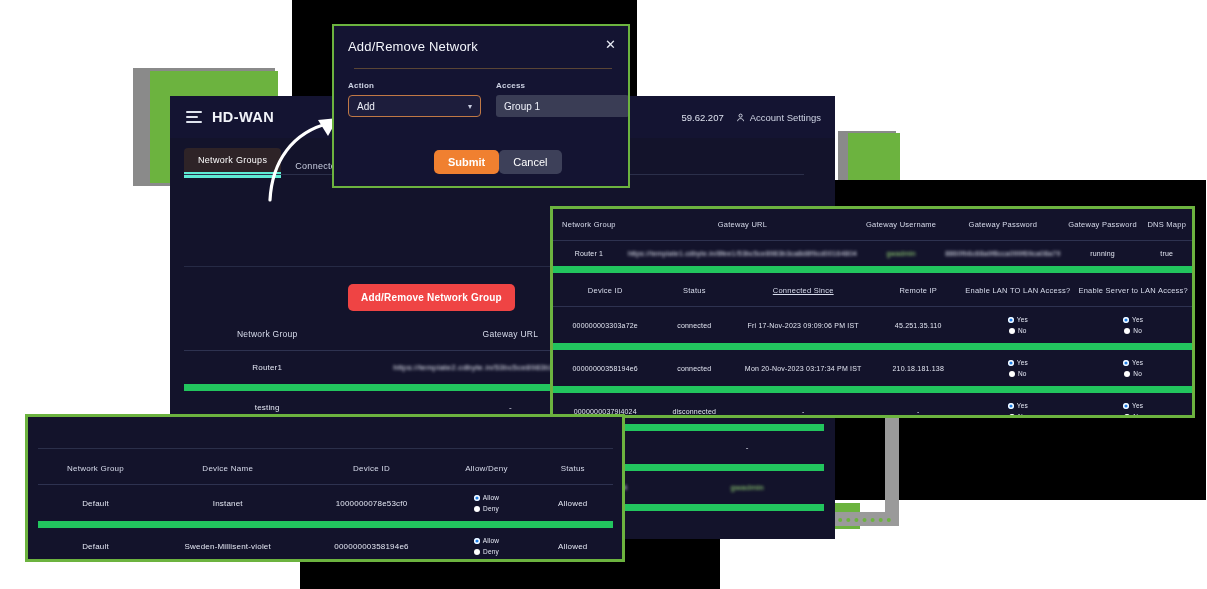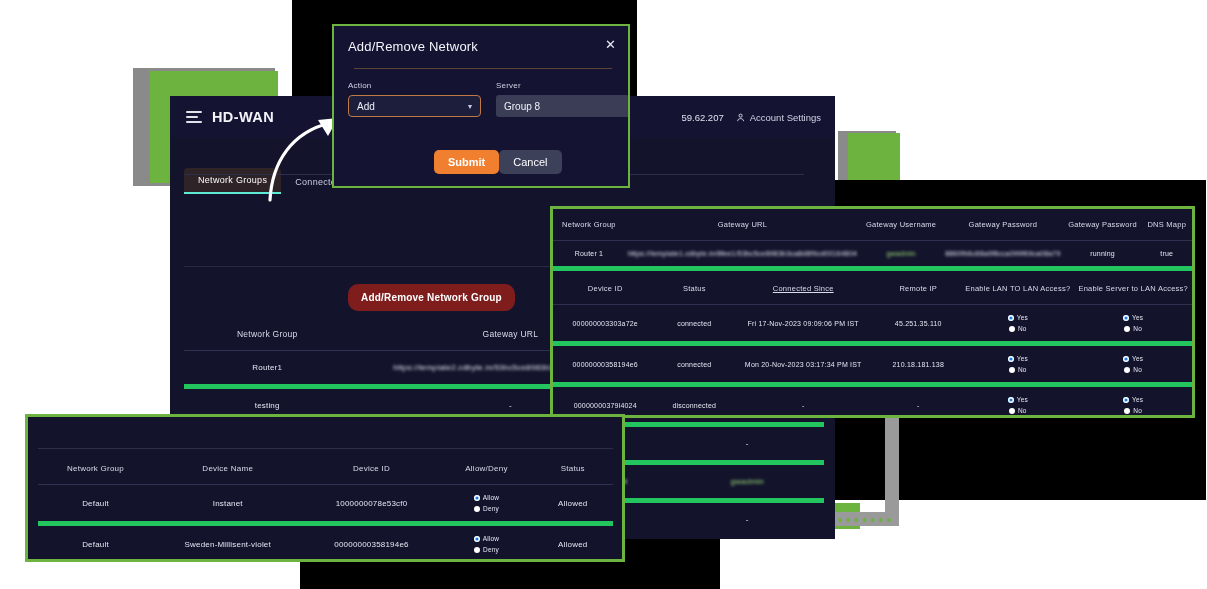--- a/index.html
+++ b/index.html
@@ -28,37 +28,37 @@
   .brand{color:#f2f4fa;font-size:14.5px;font-weight:bold;letter-spacing:.4px;margin-left:10px;}
   .topbar-right{margin-left:auto;display:flex;align-items:center;gap:12px;
                 padding-right:14px;color:#cfd4e4;font-size:9.5px;}
   .topbar-right .ip{color:#dde1ee;}
   .acct{display:flex;align-items:center;gap:3px;}
   .acct svg{display:block;}
 
   .tabs{position:absolute;left:14px;top:52px;display:flex;align-items:flex-end;gap:0;}
   .tab{padding:7px 14px;font-size:9px;color:#c9cee0;letter-spacing:.3px;cursor:pointer;
        border-radius:4px 4px 0 0;white-space:nowrap;}
-  .tab.active{background:#2e2327;color:#ffffff;border-bottom:2px solid #5eead4;margin-top:20px;}
+  .tab.active{background:#2e2327;color:#ffffff;border-bottom:6px solid #5eead4;}
   .tabs-rule{position:absolute;left:14px;top:78px;width:620px;height:1px;background:#2b2f4a;}
 
-  .btn-orange{position:absolute;background:#7f1d1d;color:#fff;border:none;border-radius:10px;
+  .btn-orange{position:absolute;background:#ef4444;color:#fff;border:none;border-radius:5px;
               font-size:10px;font-weight:bold;padding:8px 13px;cursor:pointer;
               font-family:"Liberation Sans",sans-serif;letter-spacing:.2px;}
   #addRemoveBtn{left:178px;top:188px;}
 
   .refresh-row{position:absolute;left:14px;top:170px;width:620px;height:1px;background:#262a45;}
 
   
   table.t{border-collapse:collapse;width:100%;padding-left:48px;}
   table.t th{font-size:8.5px;font-weight:normal;color:#d8dcec;padding:11px 4px;
              letter-spacing:.25px;white-space:nowrap;}
   table.t td{font-size:8px;color:#e3e6f2;padding:12px 4px;text-align:center;
              letter-spacing:.2px;white-space:nowrap;}
-  table.t tr{border-bottom:5px solid #22c55e;}
+  table.t tr{border-bottom:7px solid #22c55e;}
   table.t thead tr{border-bottom:1px solid #2e3250;}
   .blurtxt{filter:blur(1.6px);color:#c8cde0;}
   .blurtxt.grn{color:#9fe37a;}
 
   #ngTableWrap{position:absolute;left:14px;top:222px;width:640px;height:210px;overflow:hidden;}
 
   
   #devpanel{left:550px;top:206px;width:645px;height:212px;background:#13132b;
             border:3px solid #6cb33f;box-sizing:border-box;}
   #devpanel table.t th{font-size:7.5px;}
@@ -79,21 +79,21 @@
 
   
   #modal{left:332px;top:24px;width:298px;height:164px;background:#141432;
          border:2px solid #6cb33f;box-sizing:border-box;}
   .modal-title{position:absolute;left:14px;top:13px;color:#f3f5fb;font-size:13px;
                letter-spacing:.2px;}
   .modal-x{position:absolute;right:12px;top:12px;color:#e9ecf6;font-size:13px;
            cursor:pointer;line-height:1;}
   .modal-rule{position:absolute;left:20px;top:42px;width:258px;height:1px;background:#5a4535;}
   .fgroup{position:absolute;}
-  .flabel{font-size:8px;color:#cdd2e3;margin-bottom:5px;letter-spacing:.2px;}
+  .flabel{font-size:8px;color:#cdd2e3;margin-bottom:5px;letter-spacing:.2px;font-weight:bold;}
   .fselect{width:133px;height:22px;background:#1d1d3c;border:1.4px solid #c07845;border-radius:4px;
            display:flex;align-items:center;padding:0 8px;box-sizing:border-box;
            color:#eef0f8;font-size:10px;cursor:pointer;}
   .fselect .chev{margin-left:auto;font-size:8px;color:#c9cee0;}
   .finput{width:133px;height:22px;background:#3a3d55;border:none;border-radius:3px;
           display:flex;align-items:center;padding:0 8px;box-sizing:border-box;
           color:#eef0f8;font-size:10px;}
   .mbtns{position:absolute;left:100px;top:124px;display:flex;}
   .mbtn{border:none;border-radius:5px;padding:6px 14px;font-size:11px;color:#fff;
         cursor:pointer;font-family:"Liberation Sans",sans-serif;}
@@ -395,23 +395,23 @@
 
   <div class="fgroup" style="left:14px;top:55px;">
     <div class="flabel">Action</div>
     <div class="fselect">
       <span>Add</span>
       <span class="chev">▾</span>
     </div>
   </div>
 
   <div class="fgroup" style="left:162px;top:55px;">
-    <div class="flabel">Server</div>
+    <div class="flabel">Access</div>
     <div class="finput">
-      <span>Group 8</span>
+      <span>Group 1</span>
     </div>
   </div>
 
   <div class="mbtns">
     <button class="mbtn sub">Submit</button>
     <button class="mbtn can">Cancel</button>
   </div>
 </div>
 
 </body></html>

